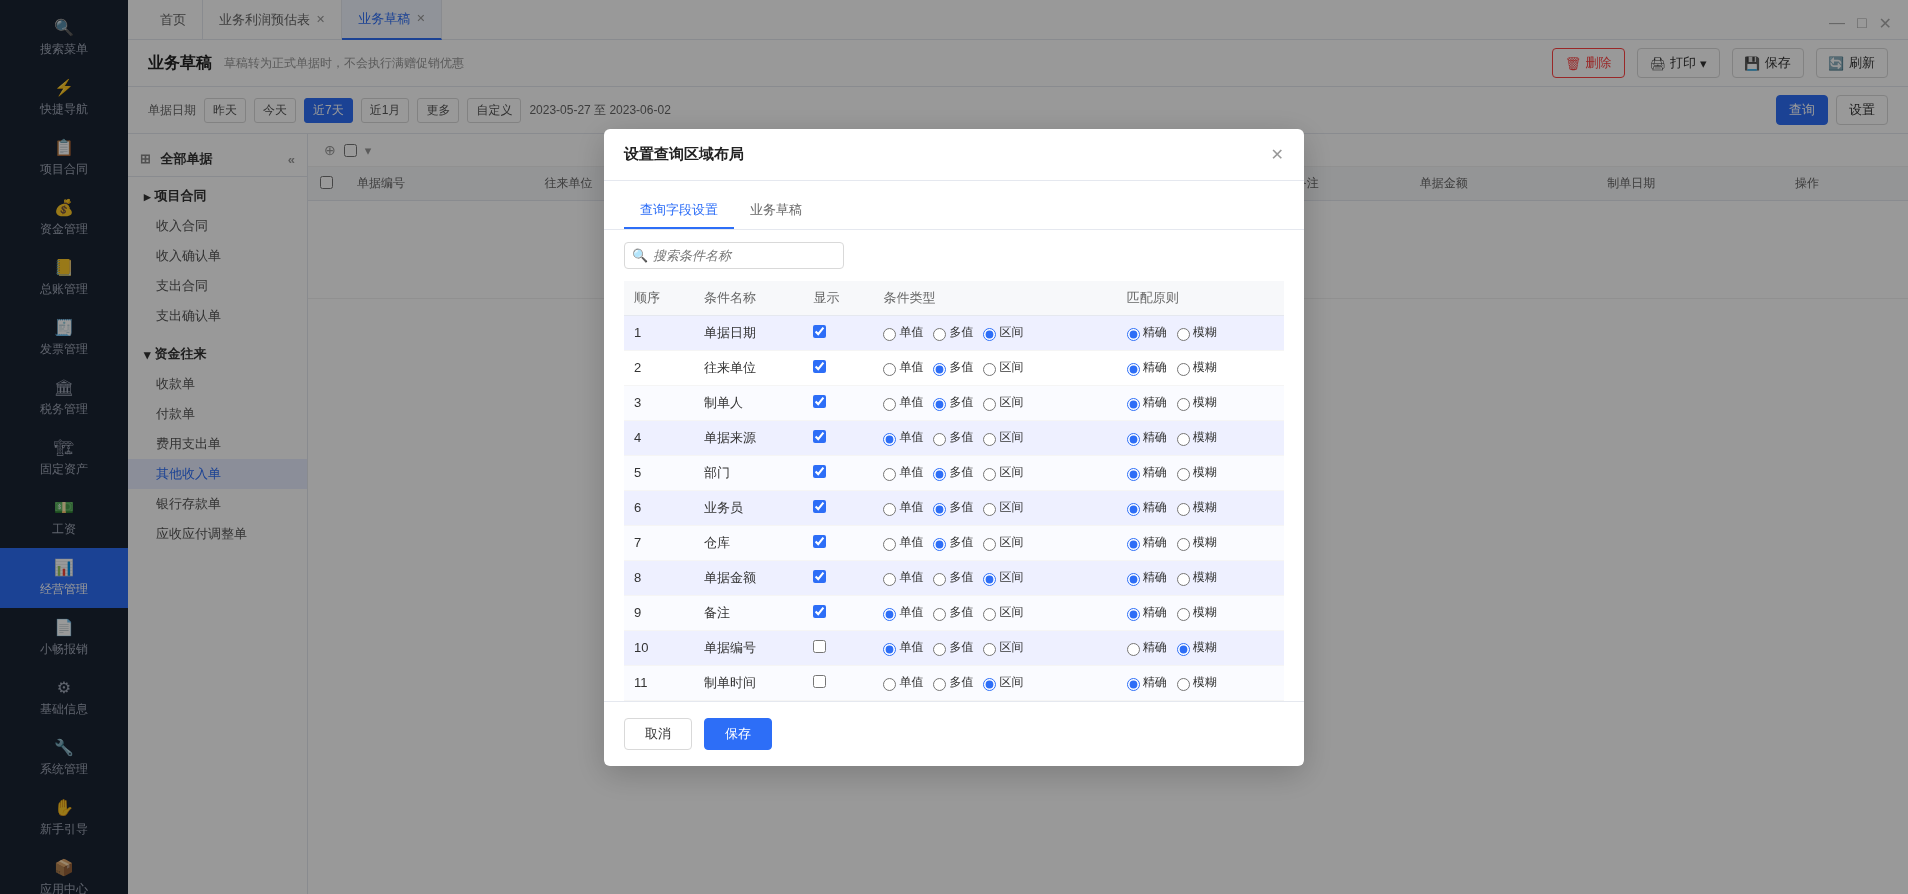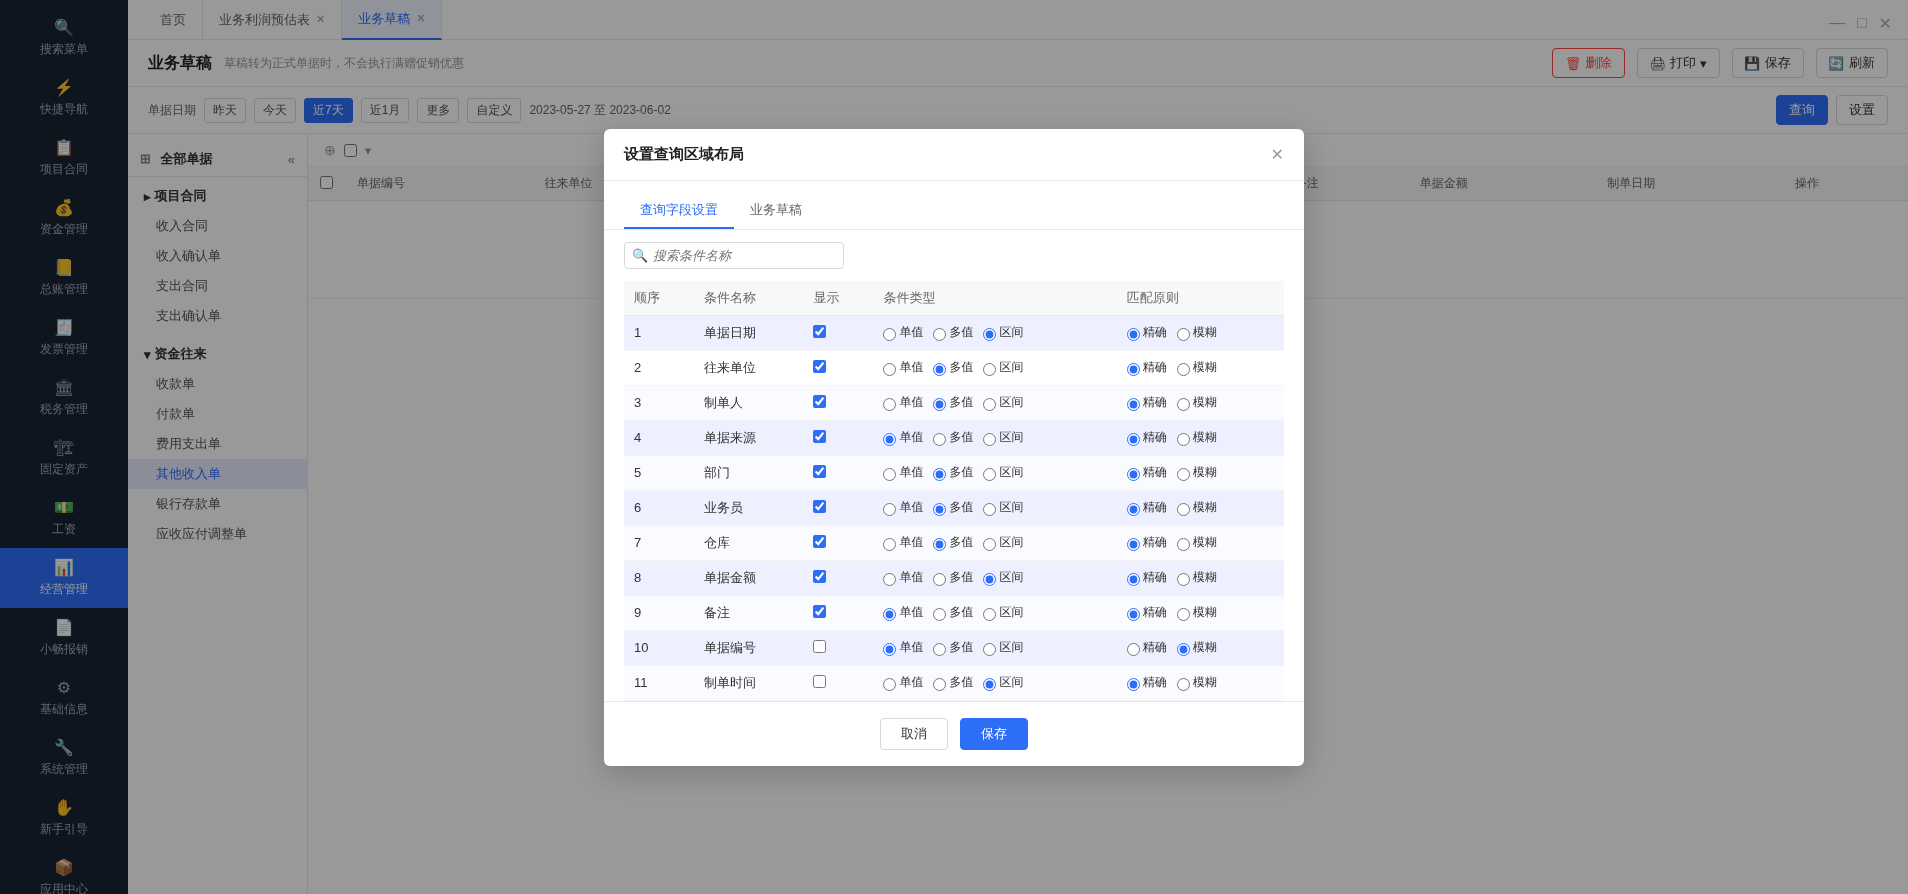--- a/index.html
+++ b/index.html
@@ -73,21 +73,21 @@
     .search-input-wrap { position: relative; display: inline-flex; align-items: center; }
     .search-input-wrap input { border: 1px solid #d9d9d9; border-radius: 4px; padding: 5px 10px 5px 28px; font-size: 13px; width: 200px; outline: none; color: #333; font-style: italic; }
     .search-icon { position: absolute; left: 8px; color: #999; font-size: 13px; }
     .modal-table-wrap { flex: 1; overflow-y: auto; padding: 0 20px; }
     .modal-table { width: 100%; border-collapse: collapse; font-size: 13px; }
     .modal-table th { background: #f7f8fa; border-bottom: 1px solid #e5e8ef; padding: 8px 10px; color: #666; font-weight: normal; text-align: left; }
     .modal-table td { border-bottom: 1px solid #f5f5f5; padding: 8px 10px; vertical-align: middle; }
     .modal-table tr:nth-child(odd) td { background: #fafbff; }
     .modal-table tr:nth-child(even) td { background: #fff; }
     .modal-table tr.highlight td { background: #eef0ff; }
-    .modal-footer { padding: 16px 8px; border-top: 1px solid #e5e8ef; display: flex; justify-content: center; gap: 12px; }
+    .modal-footer { padding: 16px 20px; border-top: 1px solid #e5e8ef; display: flex; justify-content: flex-start; gap: 12px; }
     .btn-cancel { padding: 6px 20px; border: 1px solid #d9d9d9; background: #fff; border-radius: 4px; cursor: pointer; font-size: 13px; color: #333; }
     .btn-save { padding: 6px 20px; border: 1px solid #2d6ef7; background: #2d6ef7; color: #fff; border-radius: 4px; cursor: pointer; font-size: 13px; }
 
     
     .radio-group { display: flex; align-items: center; gap: 10px; white-space: nowrap; }
     .radio-opt { display: flex; align-items: flex-end; gap: 3px; cursor: pointer; font-size: 12px; }
     .radio-opt input[type="radio"] { accent-color: #2d6ef7; }
     .checkbox-cell input[type="checkbox"] { accent-color: #2d6ef7; }
 
     

